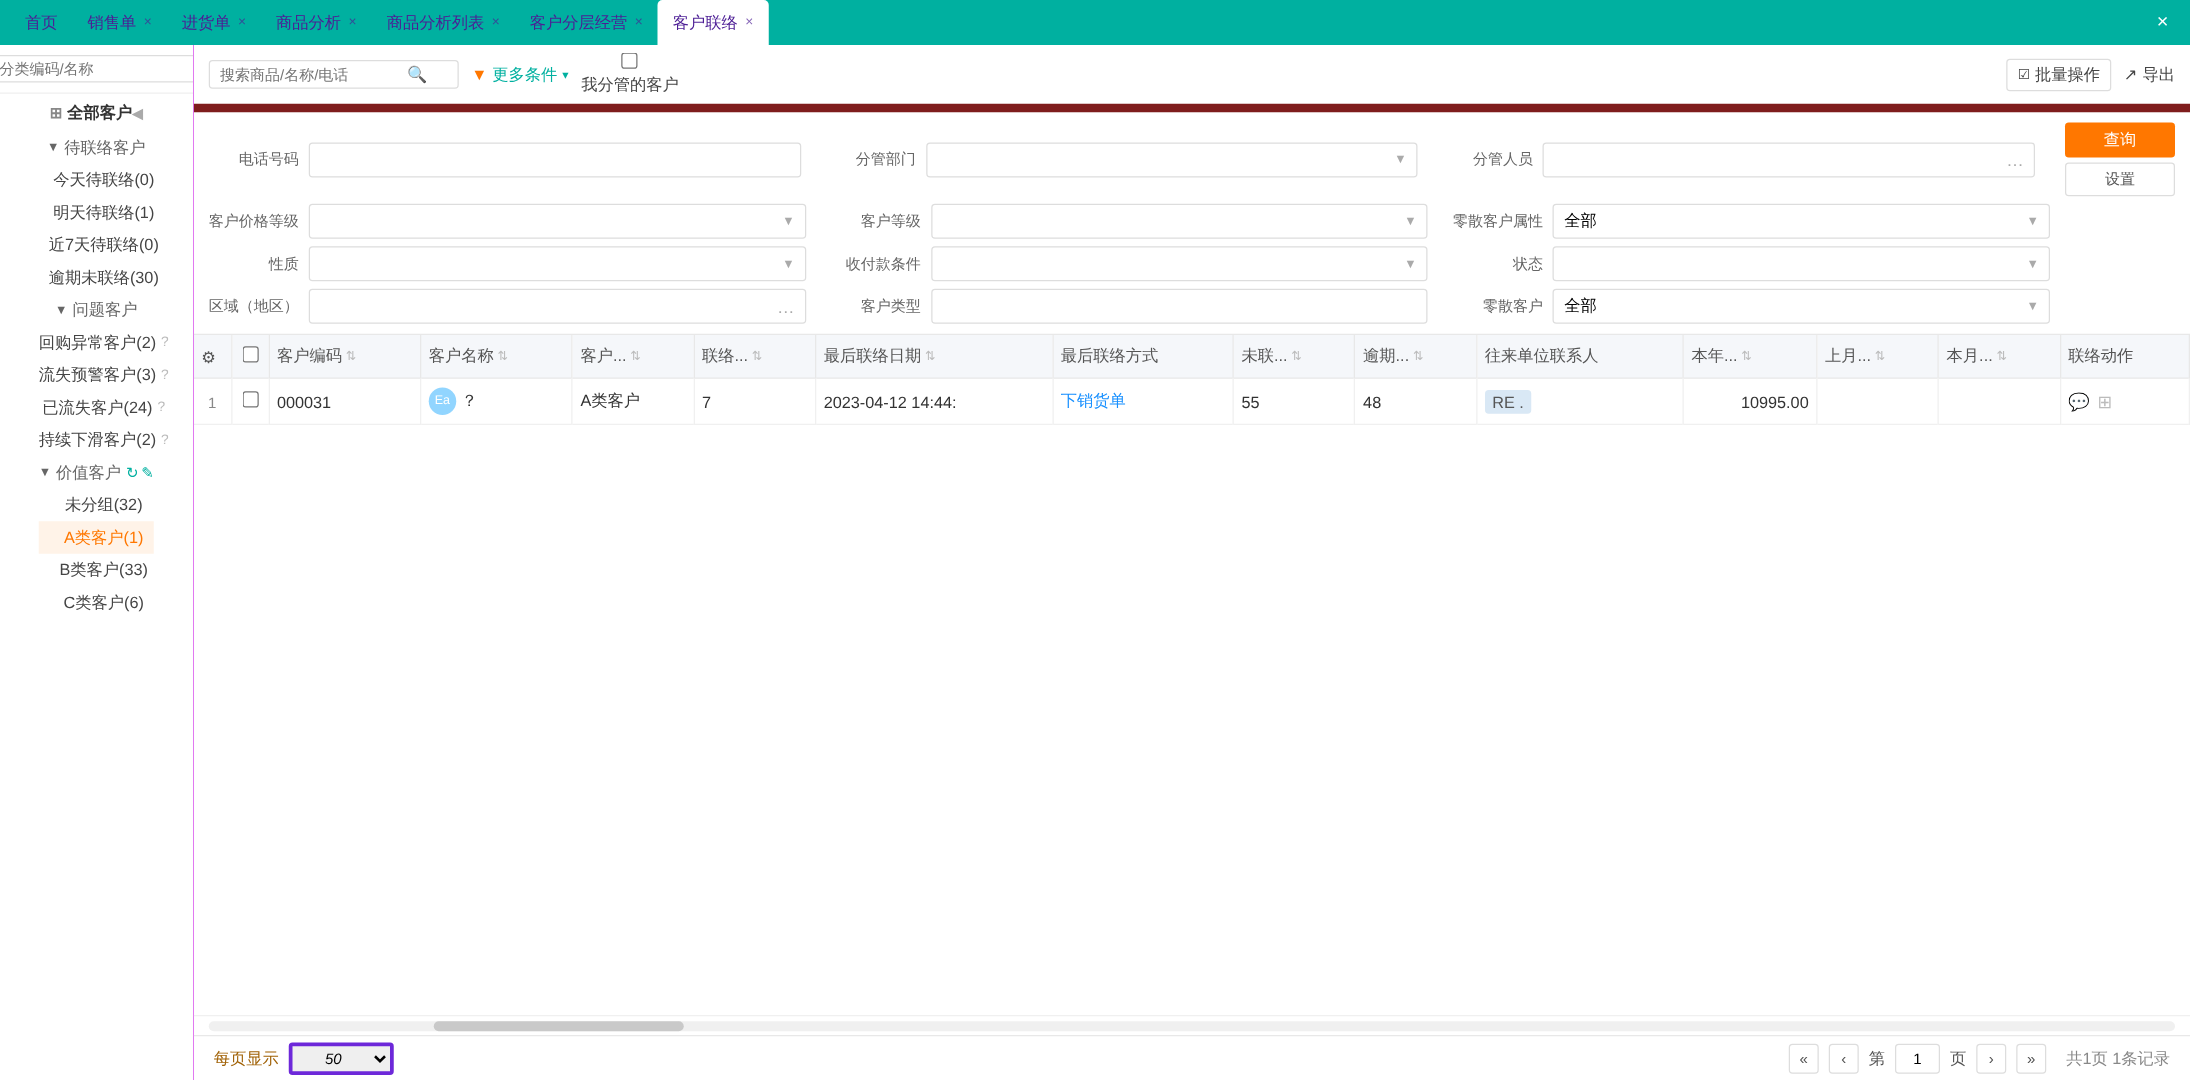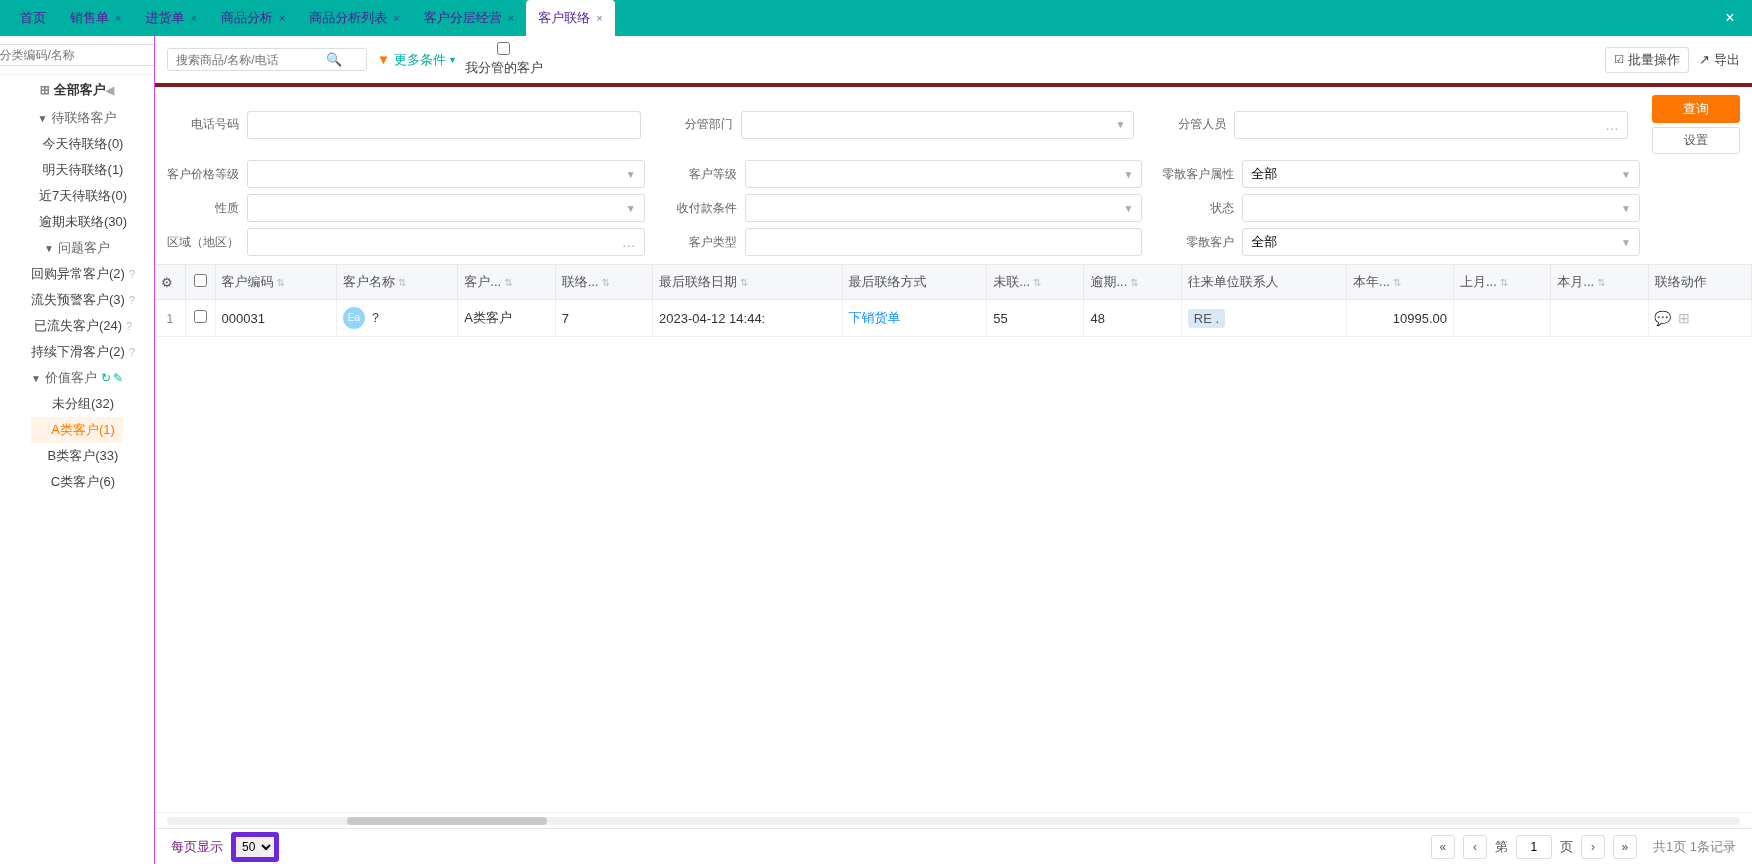--- a/index.html
+++ b/index.html
@@ -128,21 +128,21 @@
     .content-area {
       flex: 1;
       display: flex;
       flex-direction: column;
       overflow: hidden;
     }
 
     
     .filter-bar {
       background: #fff;
-      border-bottom: 4px solid #7f1d1d;
+      border-bottom: 7px solid #7f1d1d;
       padding: 6px 12px;
       display: flex;
       align-items: center;
       gap: 10px;
     }
     .filter-search-box {
       display: flex;
       align-items: center;
       border: 1px solid #ddd;
       border-radius: 3px;
@@ -295,28 +295,29 @@
       height: 36px;
       background: #fff;
       border-top: 1px solid #e8e8e8;
       display: flex;
       align-items: center;
       padding: 0 16px;
       gap: 8px;
       font-size: 12px;
       color: #555;
     }
-    .page-size-label { color: #701a75; }
+    .page-size-label { color: #a16207; }
     .page-size-select {
-      border: 5px solid #6d28d9;
-      border-radius: 3px;
-      padding: 2px 2px;
+      border: 3px solid #6d28d9;
+      border-radius: 3px;
+      padding: 2px 22px;
       font-size: 12px;
       outline: none;
       cursor: pointer;
+      font-style: italic;
     }
     .pagination-spacer { flex: 1; }
     .page-btn {
       border: 1px solid #ddd;
       background: #fff;
       border-radius: 3px;
       width: 24px;
       height: 24px;
       display: flex;
       align-items: center;

